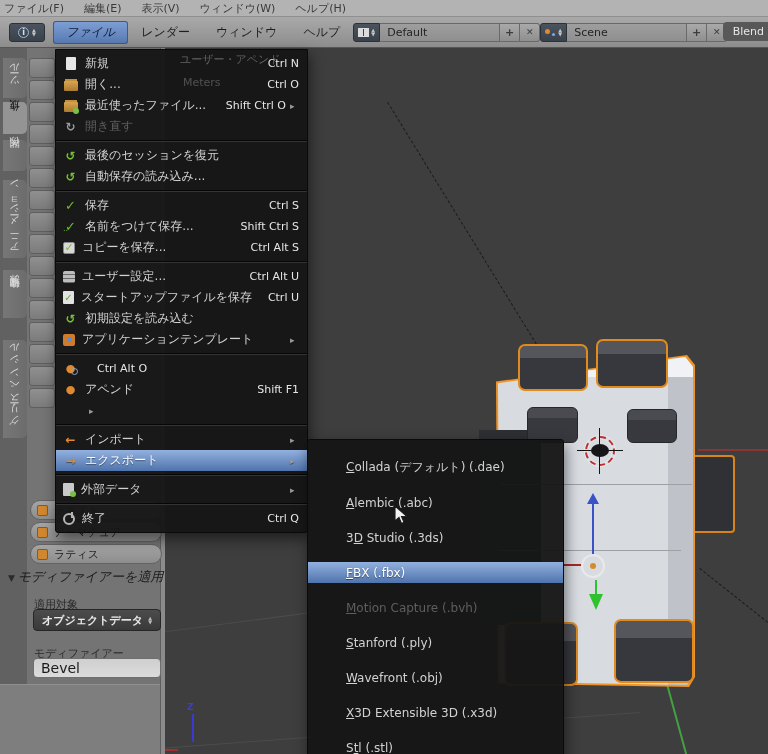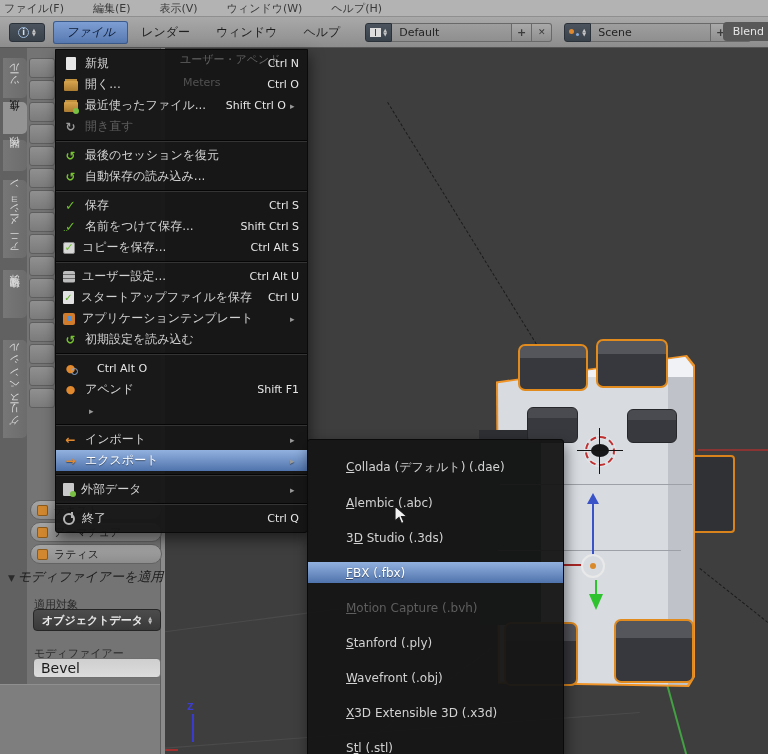--- a/index.html
+++ b/index.html
@@ -2,41 +2,41 @@
 <html><head>
 <meta charset="utf-8">
 <style>
   * { box-sizing: border-box; margin:0; padding:0; }
   html,body { width:768px; height:754px; }
   body { position:relative; overflow:hidden; background:#3e3e3e;
          font-family:"DejaVu Sans","Liberation Sans",sans-serif; }
 
   
   .osbar { position:absolute; top:0; left:0; right:0; height:17px; background:#b3b3b3;
-           border-bottom:1px solid #8f8f8f; display:flex; align-items:center; gap:29px;
+           border-bottom:1px solid #8f8f8f; display:flex; align-items:center; gap:20px;
            padding:0 4px; font-size:11px; color:#3a3a3a; z-index:40;}
   .os-item { white-space:nowrap; }
 
   
   .header { position:absolute; top:17px; left:0; right:0; height:31px;
             background:linear-gradient(#a9a9a9,#8d8d8d); border-bottom:1px solid #565656;
             display:flex; align-items:center; font-size:12px; color:#1f1f1f; z-index:40;}
   .etype { margin-left:9px; width:36px; height:19px; background:linear-gradient(#4b545e,#39414a);
            border:1px solid #2b3138; border-radius:3px; display:flex; align-items:center;
            justify-content:center; gap:3px; }
   .etype-ic { width:11px; height:11px; border:1px solid #9db8d8; border-radius:50%;
               color:#cfe0f4; font-size:8px; line-height:9px; text-align:center; font-weight:bold;}
   .etype-ic::before { content:"i"; }
   .updn { display:flex; flex-direction:column; font-size:5px; line-height:4px; color:#c5c5c5;}
   .updn::before { content:"▲"; } .updn::after { content:"▼"; }
   .hmenus { display:flex; margin-left:8px; }
   .hmenu { padding:3px 13px; border-radius:3px; white-space:nowrap; }
   .hmenu.active { background:linear-gradient(#7fa0d6,#5678b0); color:#0e1c33;
                   box-shadow:inset 0 0 0 1px #3c5a8a;font-style:italic; }
-  .sel { display:flex; align-items:center; margin-left:12px; height:19px; }
+  .sel { display:flex; align-items:center; height:19px; }
   .iconbtn { width:27px; height:19px; background:linear-gradient(#4b545e,#39414a);
              border:1px solid #2b3138; border-radius:3px 0 0 3px; display:flex;
              align-items:center; justify-content:center; gap:2px; }
   .lay-ic { width:11px; height:9px; border:1px solid #ddd;
             background:linear-gradient(to right,#ddd 40%,#39414a 40% 55%,#ddd 55%); }
   .scn-ic { width:11px; height:9px; position:relative; }
   .scn-ic::before { content:""; position:absolute; left:0; top:1px; width:5px; height:5px;
             border-radius:50%; background:#e0892e; box-shadow:6px 3px 0 -1px #86a8d6; }
   .field { width:120px; height:19px; background:linear-gradient(#9e9e9e,#8f8f8f);
            border:1px solid #696969; border-left:none; display:flex; align-items:center;
@@ -408,27 +408,27 @@
       <span class="mi ic-prefs"></span>
       <span class="label">ユーザー設定...</span>
       <span class="shortcut">Ctrl Alt U</span>
     </div>
     <div class="menu-row">
       <span class="mi ic-startup"></span>
       <span class="label">スタートアップファイルを保存</span>
       <span class="shortcut">Ctrl U</span>
     </div>
     <div class="menu-row">
+      <span class="mi ic-factory"></span>
+      <span class="label">初期設定を読み込む</span>
+    </div>
+    <div class="menu-row">
       <span class="mi ic-template"></span>
       <span class="label">アプリケーションテンプレート</span>
       <span class="arrow"></span>
-    </div>
-    <div class="menu-row">
-      <span class="mi ic-factory"></span>
-      <span class="label">初期設定を読み込む</span>
     </div>
     <div class="menu-sep"></div>
     <div class="menu-row">
       <span class="mi ic-link"></span>
       <span class="shortcut">Ctrl Alt O</span>
     </div>
     <div class="menu-row">
       <span class="mi ic-append"></span>
       <span class="label">アペンド</span>
       <span class="shortcut">Shift F1</span>

